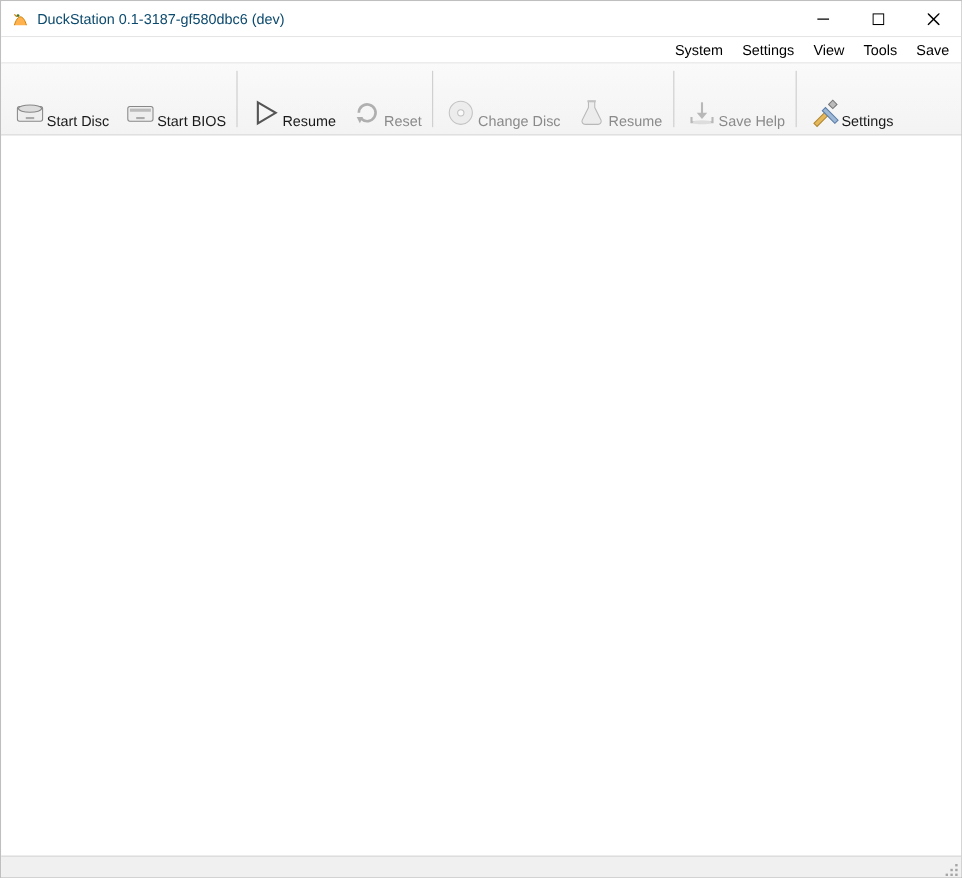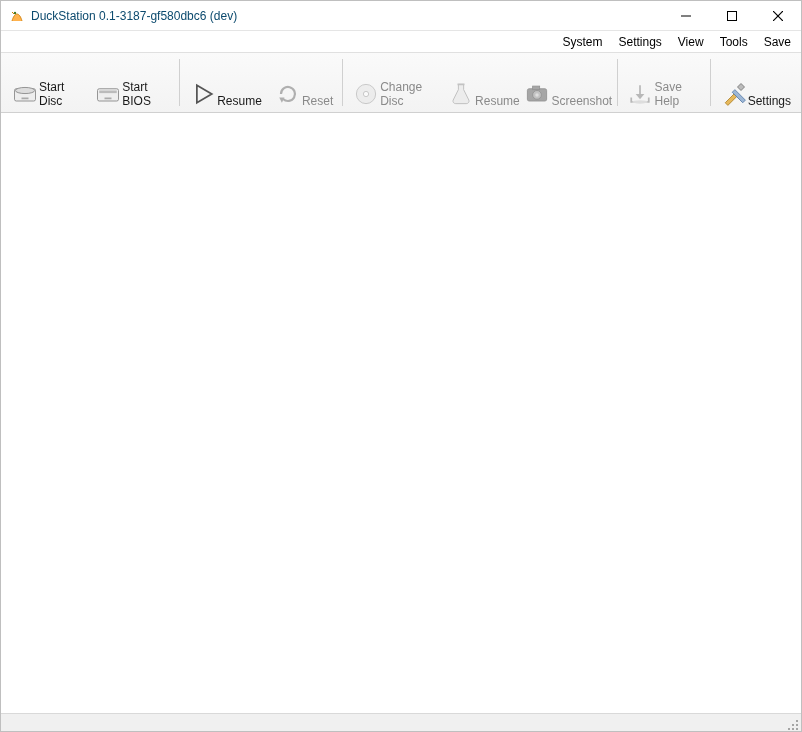--- a/index.html
+++ b/index.html
@@ -238,31 +238,20 @@
       </div>
       <div class="tbtn disabled">
         <span class="ticon">
           <svg viewBox="0 0 32 32" width="28" height="28">
             <path d="M13 5h6v6l6 12a3 3 0 0 1-3 4H10a3 3 0 0 1-3-4l6-12V5z" fill="#e6e6e6" stroke="#888"></path>
             <rect x="12" y="4" width="8" height="2" fill="#999"></rect>
           </svg>
         </span>
         <span class="tlabel">Resume</span>
       </div>
-      <div class="tbtn disabled">
-        <span class="ticon">
-          <svg viewBox="0 0 32 32" width="28" height="28">
-            <rect x="5" y="10" width="22" height="14" rx="2" fill="#666" stroke="#444"></rect>
-            <rect x="11" y="7" width="8" height="4" fill="#666" stroke="#444"></rect>
-            <circle cx="16" cy="17" r="5" fill="#999" stroke="#444"></circle>
-            <circle cx="16" cy="17" r="2" fill="#ccc"></circle>
-          </svg>
-        </span>
-        <span class="tlabel">Screenshot</span>
-      </div>
     </div>
     <div class="tsep"></div>
     <div class="tgroup">
       <div class="tbtn disabled">
         <span class="ticon">
           <svg viewBox="0 0 32 32" width="28" height="28">
             <path d="M6 20v5h20v-5" fill="none" stroke="#888" stroke-width="2"></path>
             <path d="M16 6v12" stroke="#888" stroke-width="2"></path>
             <polygon points="11,16 21,16 16,22" fill="#888"></polygon>
             <ellipse cx="16" cy="25" rx="9" ry="2" fill="#ccc"></ellipse>

